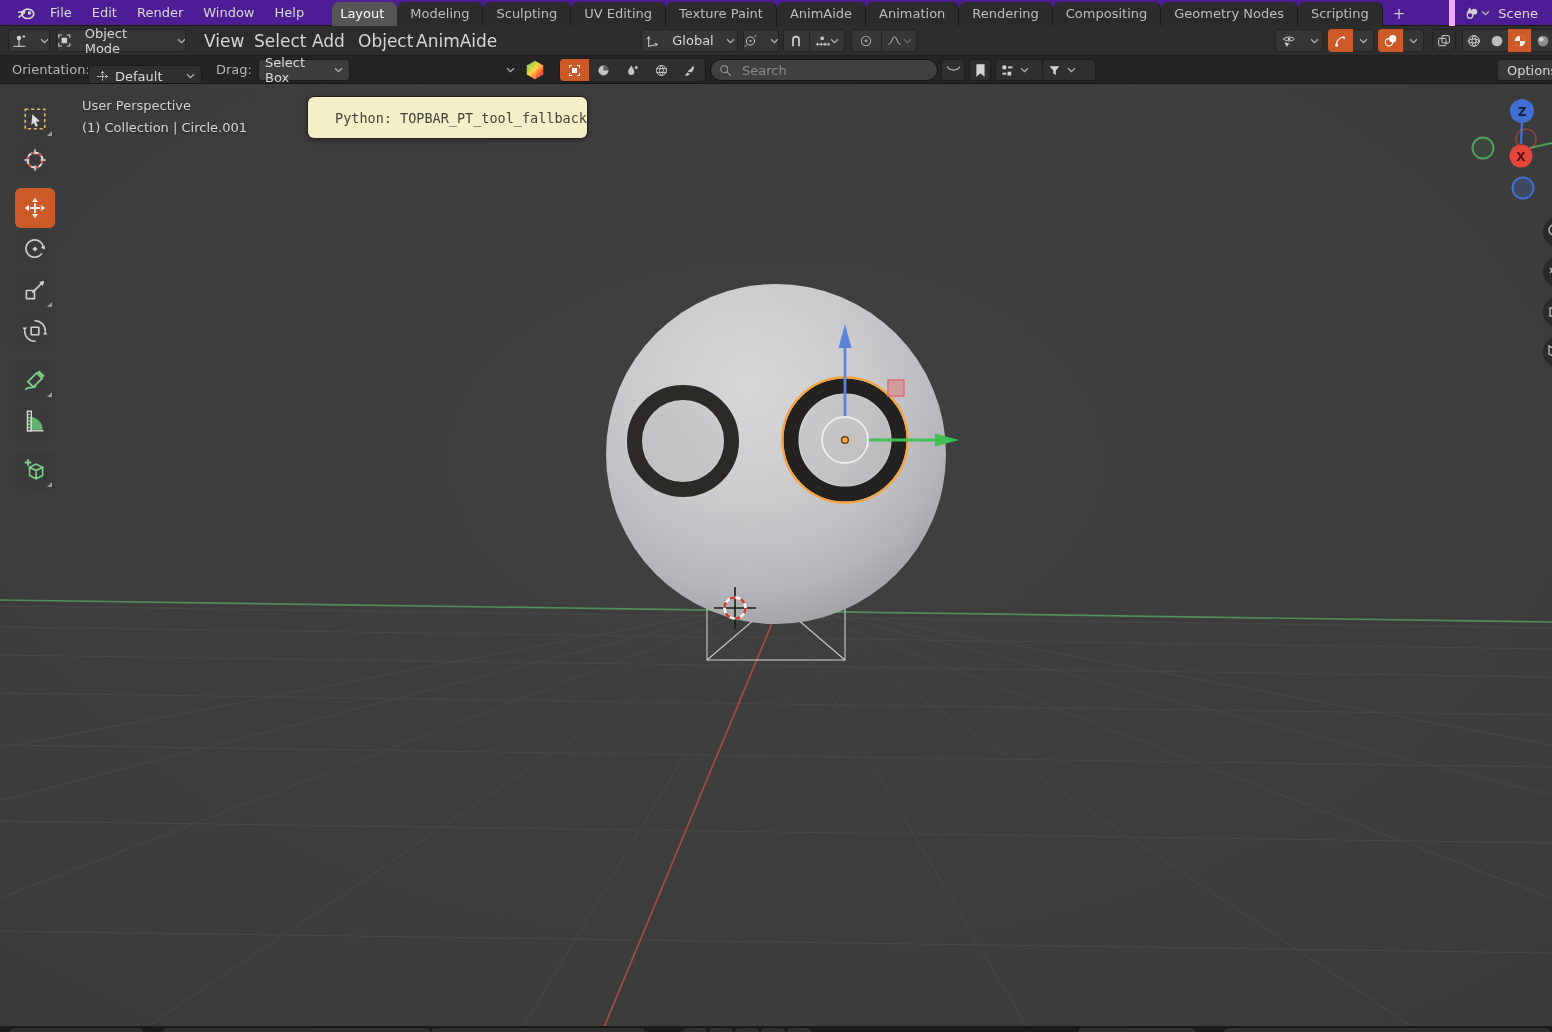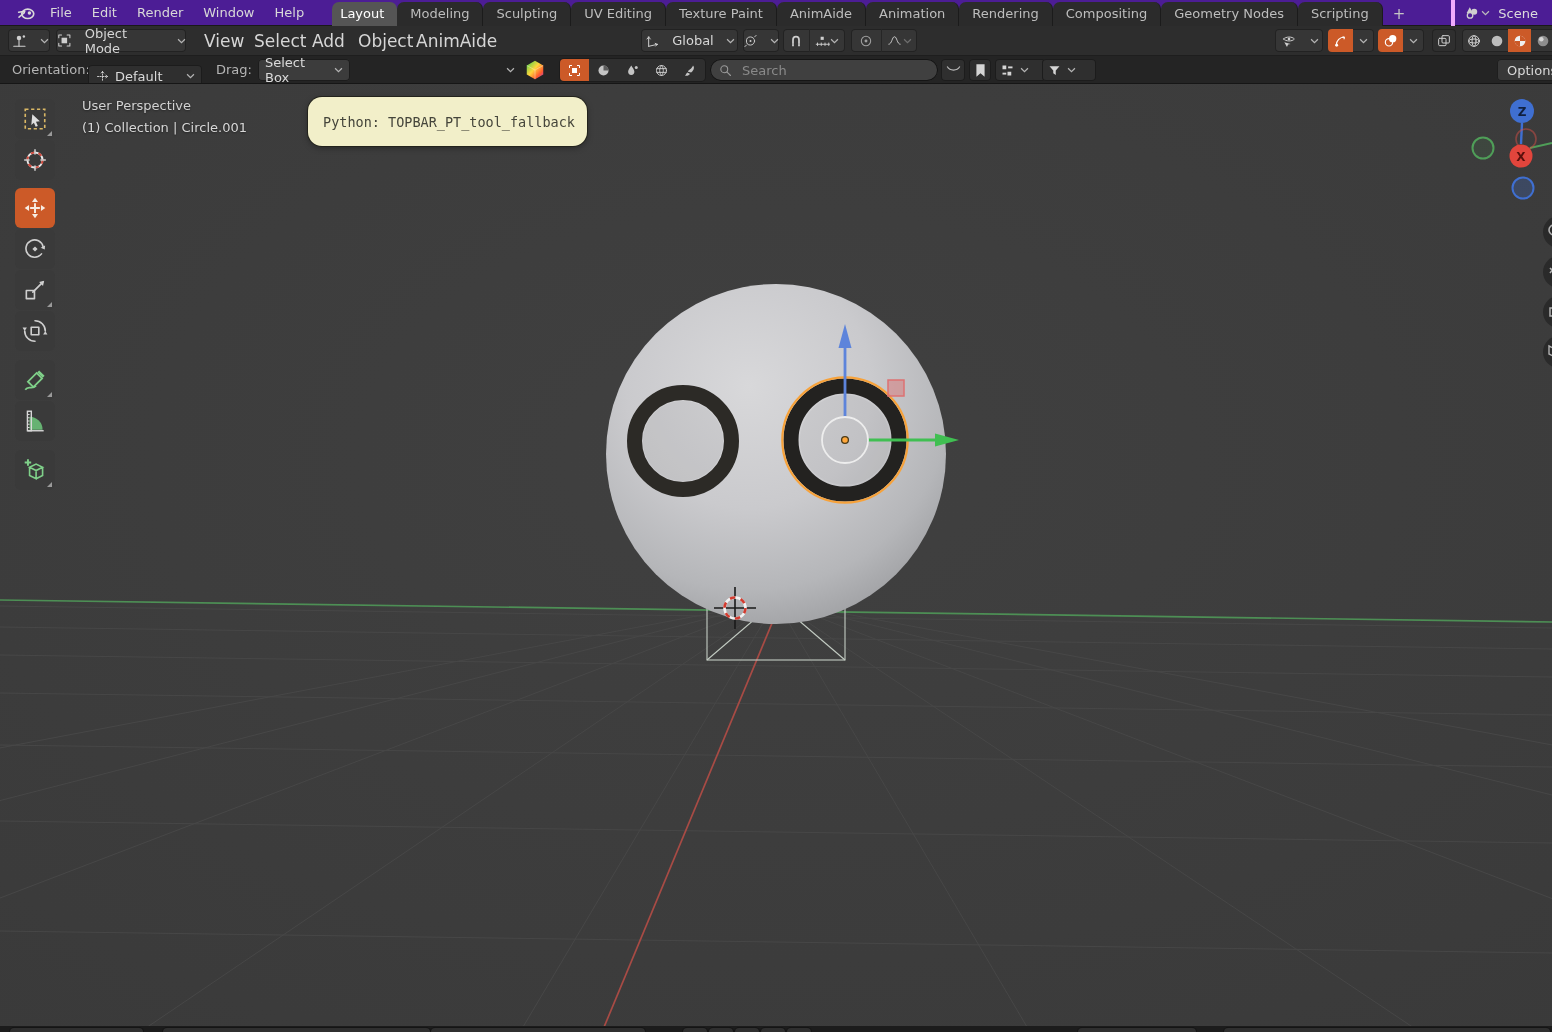--- a/index.html
+++ b/index.html
@@ -13,21 +13,21 @@
   
   #topbar{position:absolute;left:0;top:0;width:1552px;height:26px;background:#4c1d95;
           display:flex;align-items:center;border-bottom:1px solid #191919;box-sizing:border-box;}
   .tmenu{font-size:13px;color:#d8d8d8;padding:0 10px;height:26px;display:flex;align-items:center;cursor:default;}
   #tabs{display:flex;align-items:flex-end;height:26px;margin-left:18px;}
   .tab{height:24px;margin-top:2px;display:flex;align-items:center;padding:0 13px;font-size:13px;
        color:#bdbdbd;background:#2b2b2b;border-right:1px solid #1b1b1b;border-radius:7px 7px 0 0;}
   .tab.active{background:#555555;color:#ffffff;border-right:none;padding-left:8px;}
   .tab-add{height:24px;margin-top:2px;display:flex;align-items:center;padding:0 10px;font-size:15px;color:#c4c4c4;}
   #scenebox{position:absolute;right:0;top:0;height:26px;display:flex;align-items:center;
-            border-left:4px solid #f0abfc;padding-left:8px;}
+            border-left:6px solid #f0abfc;padding-left:8px;}
   #scenebox .lbl{font-size:13px;color:#dcdcdc;margin:0 14px 0 8px;}
 
   
   #vheader{position:absolute;left:0;top:26px;width:1552px;height:30px;background:#2d2d2d;
            border-bottom:1px solid #1e1e1e;box-sizing:border-box;overflow:hidden;}
   .hbtn{position:absolute;top:3px;height:23px;background:#363636;border-radius:4px;
         display:flex;align-items:center;justify-content:center;gap:12px;box-shadow:0 0 0 1px #222 inset;}
   .hmenu{position:absolute;top:0;height:29px;display:flex;align-items:center;font-size:17px;color:#d6d6d6;padding:0 8px;}
   .chev{width:9px;height:6px;flex:0 0 auto;}
   .hlabel{font-size:13px;color:#d6d6d6;}
@@ -52,22 +52,22 @@
 
   
   #viewport{position:absolute;left:0;top:84px;width:1552px;height:942px;overflow:hidden;background:#3d3d3d;}
   .tool{position:absolute;left:15px;width:40px;height:40px;background:#3a3a3a;border-radius:6px;
         display:flex;align-items:center;justify-content:center;}
   .tool.active{background:#cc5a28;}
   .tool.hasopt::after{content:"";position:absolute;right:3px;bottom:3px;border-style:solid;
         border-width:0 0 5px 5px;border-color:transparent transparent #9a9a9a transparent;}
   #ovl1{position:absolute;left:82px;top:14px;font-size:13px;color:#d2d2d2;text-shadow:0 1px 2px rgba(0,0,0,.4);}
   #ovl2{position:absolute;left:82px;top:36px;font-size:13px;color:#d8d8d8;text-shadow:0 1px 2px rgba(0,0,0,.4);}
-  #tooltip{position:absolute;left:308px;top:13px;width:279px;height:49px;background:#f2efc9;border-radius:14px;
-           box-shadow:0 0 0 1px #23231c, 0 2px 6px rgba(0,0,0,.35);display:flex;align-items:center;padding-left:15px;box-sizing:border-box;}
+  #tooltip{position:absolute;left:308px;top:13px;width:279px;height:41px;background:#f2efc9;border-radius:6px;
+           box-shadow:0 0 0 1px #23231c, 0 2px 6px rgba(0,0,0,.35);display:flex;align-items:center;padding-left:15px;box-sizing:border-box;justify-content:flex-end;}
   #tooltip span{font-family:"DejaVu Sans Mono","Liberation Mono",monospace;font-size:13.5px;color:#45453b;}
 
   
   #statusbar{position:absolute;left:0;top:1026px;width:1552px;height:6px;background:#1c1c1c;}
   .sbtn{position:absolute;top:2px;height:6px;background:#2f2f2f;border-radius:4px 4px 0 0;box-shadow:0 0 0 1px #151515;}
 </style>
 </head>
 <body>
 
 <div id="app">

